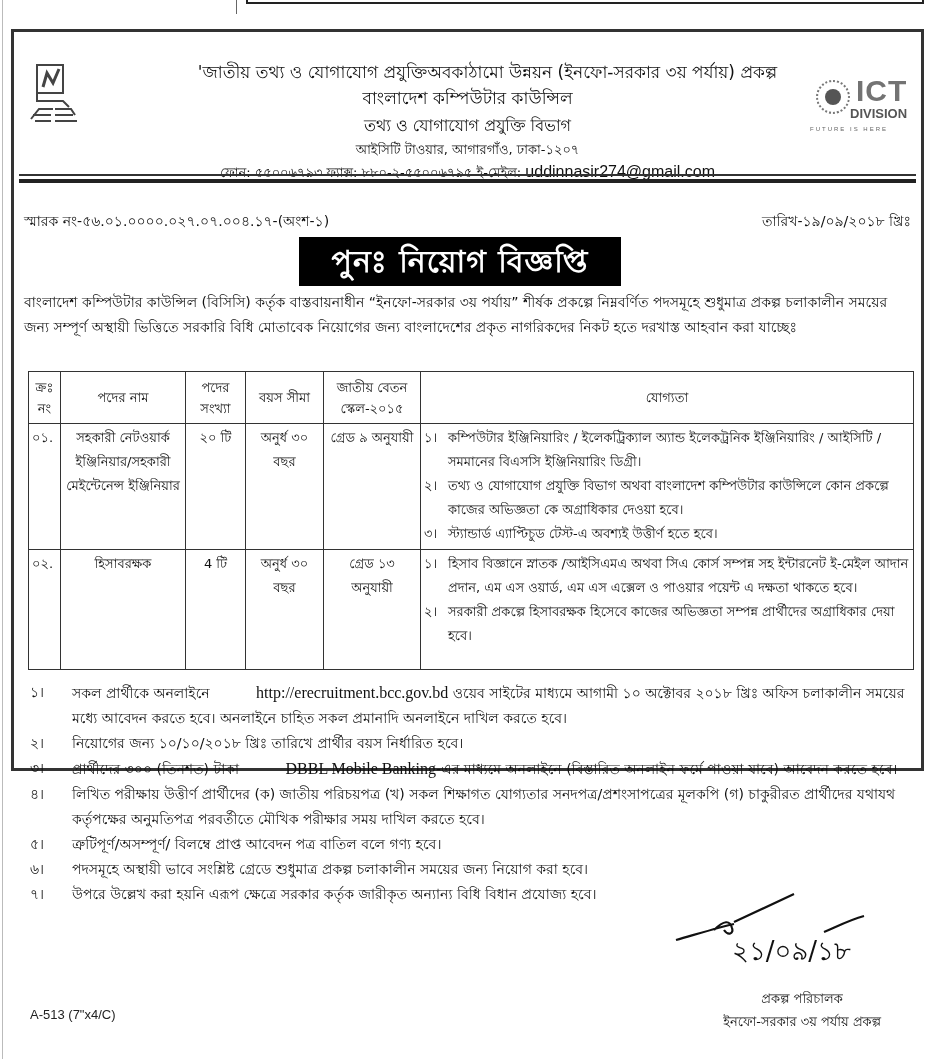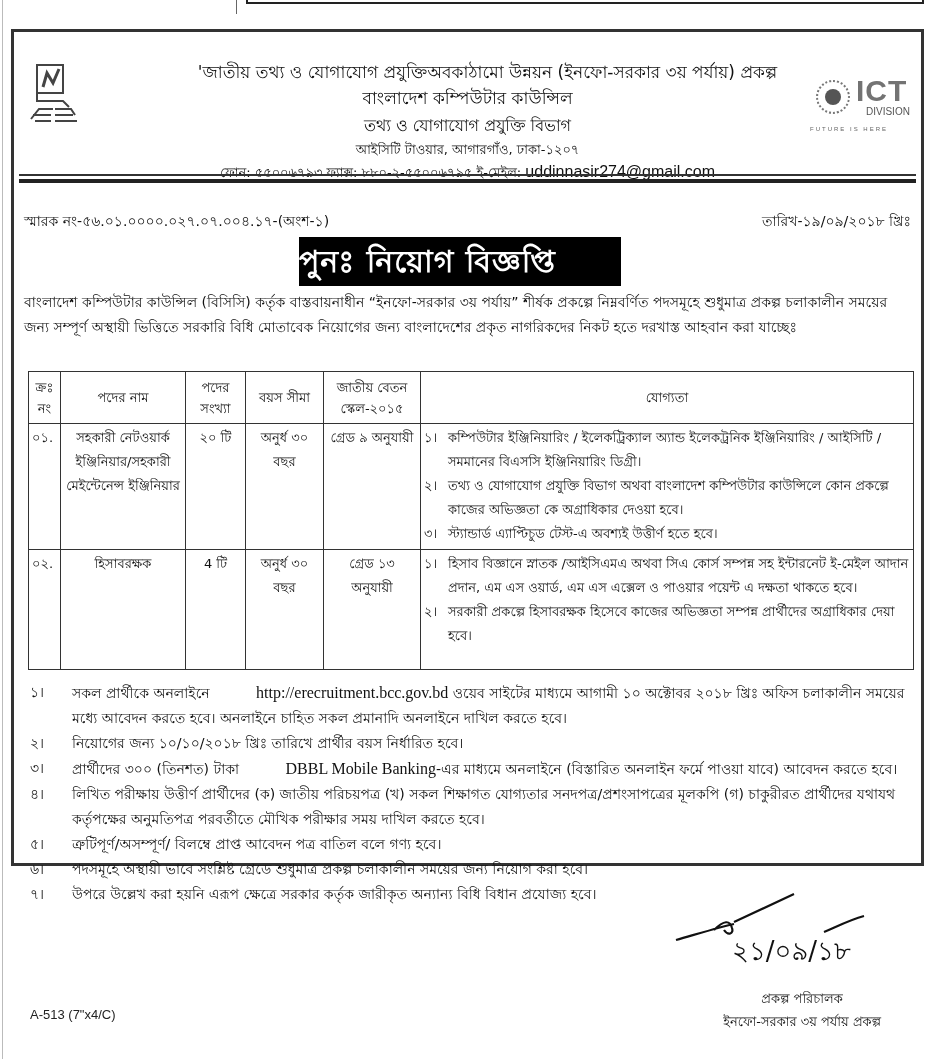--- a/index.html
+++ b/index.html
@@ -4,46 +4,46 @@
   <style>
     * { box-sizing: border-box; margin: 0; padding: 0; }
     html, body { width: 948px; height: 1059px; background: #ffffff; overflow: hidden; }
     body { position: relative; font-family: "DejaVu Sans", sans-serif; color: #111; }
 
     .top-fragment { position: absolute; left: 0; top: 0; width: 948px; height: 26px; }
     .top-fragment .left-vline { position: absolute; left: 2px; top: 0; width: 1px; height: 1059px; background: #bbb; }
     .top-fragment .mid-tick { position: absolute; left: 236px; top: 0; width: 1px; height: 14px; background: #666; }
     .top-fragment .box-bottom { position: absolute; left: 246px; top: -4px; width: 678px; height: 8px; border: 2px solid #222; border-top: none; }
 
-    .notice { position: absolute; left: 11px; top: 29px; width: 913px; height: 837px; border: 3px solid #333; background: #fff; }
+    .notice { position: absolute; left: 11px; top: 29px; width: 913px; height: 742px; border: 3px solid #333; background: #fff; }
 
     .header { position: relative; height: 160px; }
     .logo-bcc { position: absolute; left: 15px; top: 29px; width: 50px; height: 66px; }
     .logo-ict { position: absolute; left: 790px; top: 42px; width: 120px; height: 64px; }
     .logo-ict .emblem { position: absolute; left: 12px; top: 6px; width: 34px; height: 34px; border-radius: 50%; border: 2px dotted #777; }
     .logo-ict .emblem::after { content: ""; position: absolute; left: 7px; top: 7px; width: 16px; height: 16px; border-radius: 50%; background: #555; }
     .logo-ict .ict { position: absolute; left: 52px; top: 0; font-family: "Liberation Sans", sans-serif; font-size: 30px; font-weight: bold; color: #737373; letter-spacing: 1px; }
-    .logo-ict .division { position: absolute; left: 62px; top: 32px; font-family: "Liberation Sans", sans-serif; font-size: 10px; font-weight: normal; color: #555; }
+    .logo-ict .division { position: absolute; left: 46px; top: 32px; font-family: "Liberation Sans", sans-serif; font-size: 13px; font-weight: bold; color: #555; }
     .logo-ict .tagline { position: absolute; left: 6px; top: 52px; font-family: "Liberation Sans", sans-serif; font-size: 6px; letter-spacing: 2px; color: #666; }
 
     .header-lines { position: absolute; left: 0; right: 0; top: 28px; text-align: center; }
     .h-line { white-space: nowrap; }
     .h1 { font-size: 17px; margin-left: 40px; line-height: 25px; }
     .h2 { font-size: 17px; line-height: 27px; }
     .h3 { font-size: 16px; line-height: 27px; }
     .h4 { font-size: 13px; line-height: 22px; }
     .h5 { font-size: 13px; line-height: 22px; text-align: center; }
     .h5 .email { font-family: "Liberation Sans", sans-serif; font-size: 16px; }
 
     .rule-thin { position: absolute; left: 5px; right: 5px; top: 142px; height: 2px; background: #333; }
     .rule-thick { position: absolute; left: 5px; right: 5px; top: 147px; height: 4px; background: #222; }
 
     .ref-row { position: absolute; left: 10px; right: 10px; top: 178px; font-size: 14px; display: flex; justify-content: space-between; gap: 12px; }
 
-    .title-box { position: absolute; left: 285px; top: 205px; width: 322px; height: 49px; background: #000; color: #fff; font-size: 30px; font-weight: bold; line-height: 49px; letter-spacing: 1px; }
+    .title-box { position: absolute; left: 285px; top: 205px; width: 322px; height: 49px; background: #000; color: #fff; font-size: 30px; font-weight: bold; text-align: center; line-height: 49px; letter-spacing: 1px; }
 
     .intro { position: absolute; left: 10px; right: 12px; top: 258px; font-size: 14px; line-height: 25px; }
 
     table.posts { position: absolute; left: 14px; top: 339px; width: 886px; border-collapse: collapse; font-size: 13px; }
     table.posts th, table.posts td { border: 1px solid #333; vertical-align: top; padding: 2px 3px; }
     table.posts th { font-weight: normal; text-align: center; vertical-align: middle; line-height: 21px; height: 52px; }
     table.posts td { line-height: 24px; }
     table.posts td.c { text-align: center; margin-left: 28px; }
     table.posts tr.r1 td { height: 126px; }
     table.posts tr.r2 td { height: 120px; }

